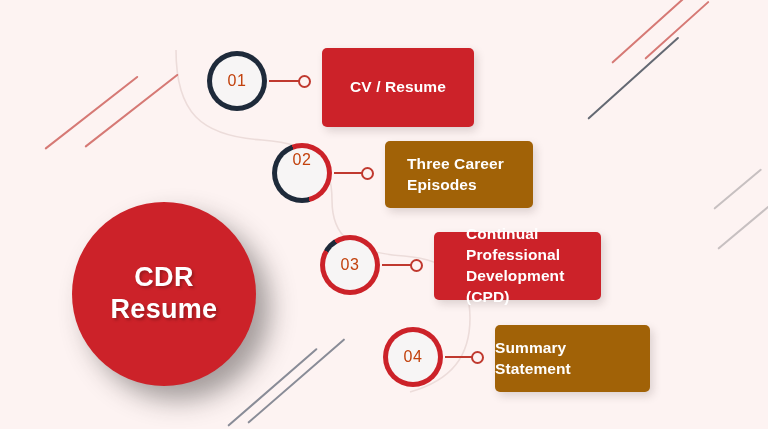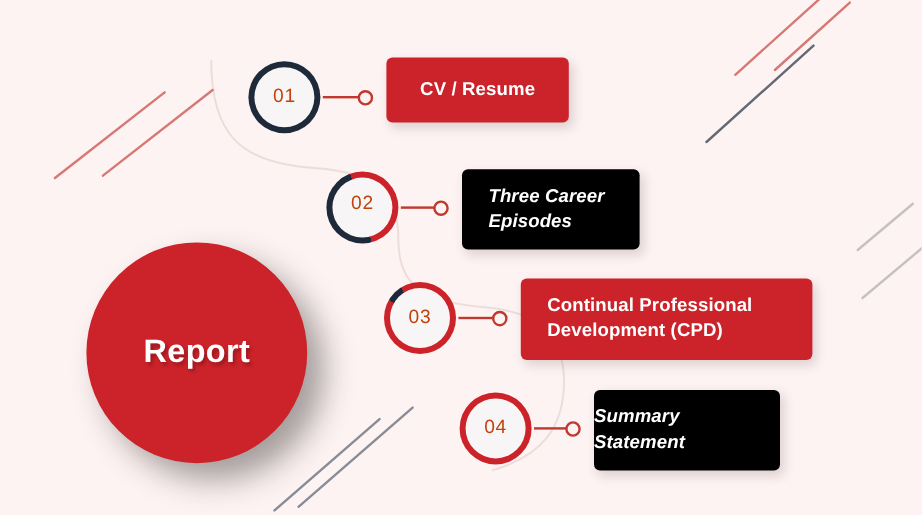--- a/index.html
+++ b/index.html
@@ -91,21 +91,21 @@
   
   .box{
     position:absolute;
     border-radius:5px;
     display:flex;align-items:center;
     box-sizing:border-box;
     z-index:5;
     box-shadow:3px 4px 9px rgba(60,40,40,.17);
   }
   .box.red{background:#cc2229;}
-  .box.navy{background:#000000;font-style:italic;}
+  .box.navy{background:#a16207;}
   .box-label{
     color:#ffffff;
     font-size:15.5px;
     font-weight:bold;
     line-height:1.35;
     letter-spacing:.1px;
   }
 </style>
 </head>
 <body>
@@ -128,60 +128,61 @@
       <div class="deco" style="left: 645px; top: 58px; width: 86px; height: 2px; background: rgb(204, 90, 85); opacity: 0.8; transform: rotate(-42deg);"></div>
       <div class="deco" style="left: 588px; top: 118px; width: 122px; height: 2px; background: rgb(61, 70, 82); opacity: 0.8; transform: rotate(-42deg);"></div>
       <div class="deco" style="left: 228px; top: 425px; width: 118px; height: 2px; background: rgb(107, 114, 128); opacity: 0.8; transform: rotate(-41deg);"></div>
       <div class="deco" style="left: 248px; top: 422px; width: 128px; height: 2px; background: rgb(107, 114, 128); opacity: 0.8; transform: rotate(-41deg);"></div>
       <div class="deco" style="left: 714px; top: 208px; width: 62px; height: 2px; background: rgb(185, 179, 180); opacity: 0.8; transform: rotate(-40deg);"></div>
       <div class="deco" style="left: 718px; top: 248px; width: 72px; height: 2px; background: rgb(185, 179, 180); opacity: 0.8; transform: rotate(-40deg);"></div>
     </div>
 
   <div class="main-circle">
     <div class="main-circle-label">
-      <div>Report</div>
+      <div>CDR</div>
+      <div>Resume</div>
     </div>
   </div>
 
   <div id="steps-layer">
       <div class="step">
         <div class="ring" style="left: 207px; top: 51px; background: rgb(30, 42, 58);"></div>
         <div class="num-circle" style="left: 207px; top: 51px; background: transparent; box-shadow: none;">
           <span class="num">01</span>
         </div>
         <div class="connector" style="left: 269px; top: 80px; width: 31px;"></div>
         <div class="conn-dot" style="left: 298px; top: 75px;"></div>
-        <div class="box red" style="left: 322px; top: 48px; width: 152px; height: 54px; padding-left: 0px; justify-content: center;">
+        <div class="box red" style="left: 322px; top: 48px; width: 152px; height: 79px; padding-left: 0px; justify-content: center;">
           <div class="box-label">
             <div>CV / Resume</div>
           </div>
         </div>
       </div>
       <div class="step">
         <div class="ring" style="left: 272px; top: 143px; background: conic-gradient(from 180deg, rgb(30, 42, 58) 0deg, rgb(30, 42, 58) 160deg, rgb(204, 34, 41) 160deg, rgb(204, 34, 41) 345deg, rgb(30, 42, 58) 345deg, rgb(30, 42, 58) 360deg);"></div>
-        <div class="num-circle" style="left: 272px; top: 140px; background: transparent; box-shadow: none; text-align: right;">
+        <div class="num-circle" style="left: 272px; top: 130px; background: transparent; box-shadow: none; text-align: right;">
           <span class="num">02</span>
         </div>
         <div class="connector" style="left: 334px; top: 172px; width: 29px;"></div>
         <div class="conn-dot" style="left: 361px; top: 167px;"></div>
         <div class="box navy" style="left: 385px; top: 141px; width: 148px; height: 67px; padding-left: 22px;">
           <div class="box-label">
             <div>Three Career</div>
             <div>Episodes</div>
           </div>
         </div>
       </div>
       <div class="step">
         <div class="ring" style="left: 320px; top: 235px; background: conic-gradient(from 300deg, rgb(30, 42, 58) 0deg, rgb(30, 42, 58) 28deg, rgb(204, 34, 41) 28deg, rgb(204, 34, 41) 360deg);"></div>
         <div class="num-circle" style="left: 320px; top: 235px; background: transparent; box-shadow: none;">
           <span class="num">03</span>
         </div>
         <div class="connector" style="left: 382px; top: 264px; width: 30px;"></div>
         <div class="conn-dot" style="left: 410px; top: 259px;"></div>
-        <div class="box red" style="left: 434px; top: 232px; width: 243px; height: 68px; padding-left: 22px;">
+        <div class="box red" style="left: 434px; top: 232px; width: 167px; height: 68px; padding-left: 32px;">
           <div class="box-label">
             <div>Continual Professional</div>
             <div>Development (CPD)</div>
           </div>
         </div>
       </div>
       <div class="step">
         <div class="ring" style="left: 383px; top: 327px; background: rgb(204, 34, 41);"></div>
         <div class="num-circle" style="left: 383px; top: 327px; background: transparent; box-shadow: none; text-align: center;">
           <span class="num">04</span>

